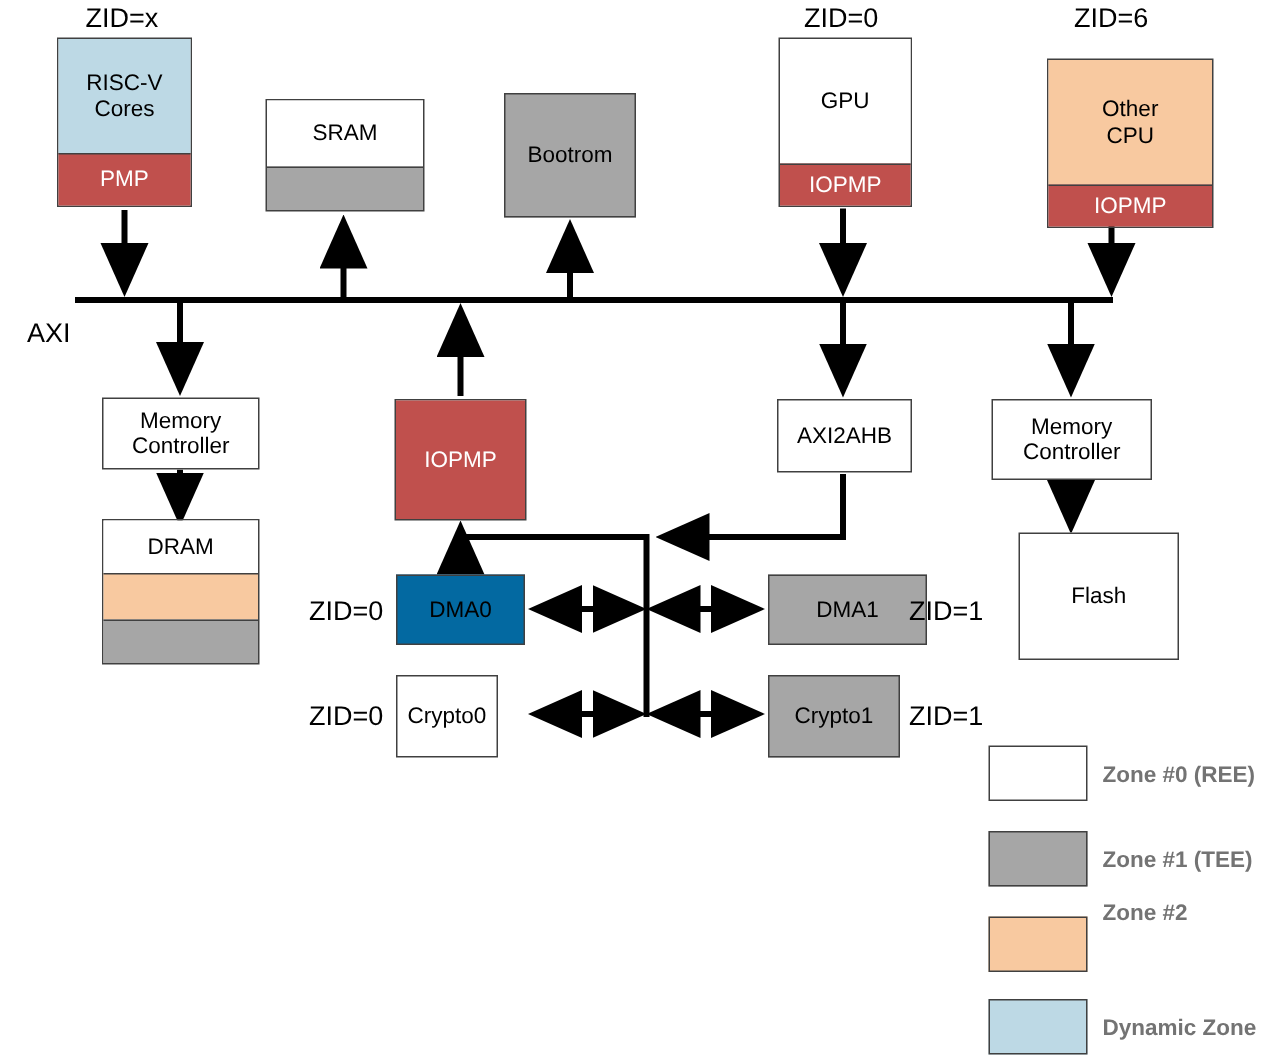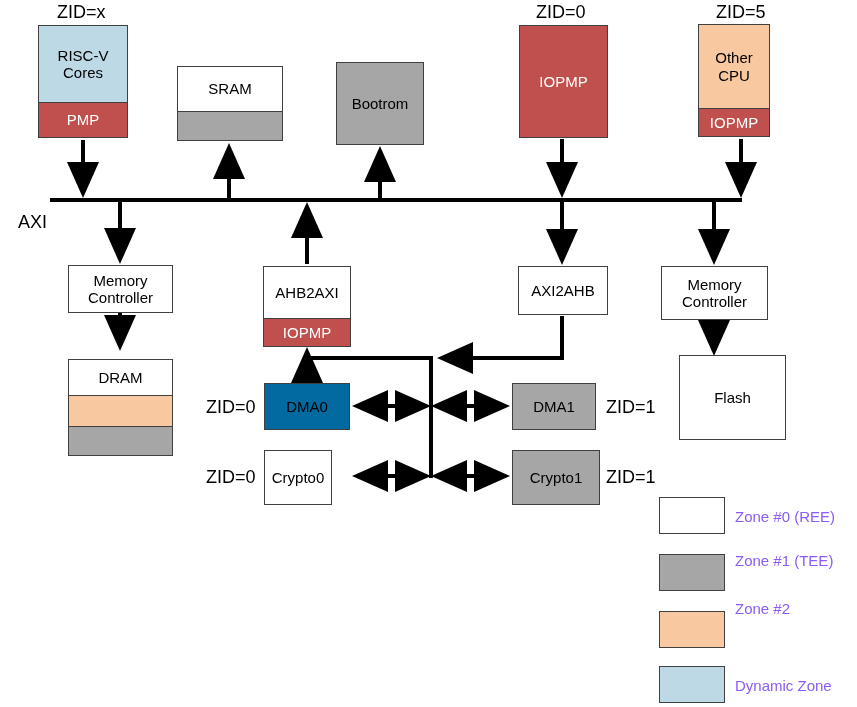--- a/index.html
+++ b/index.html
@@ -52,22 +52,23 @@
   svg.wires{position:absolute;left:0;top:0;width:857px;height:707px;pointer-events:none;}
   .legend-swatch{
     position:absolute;
     box-sizing:border-box;
     border:1px solid #404040;
     width:66px;height:37px;
   }
   .legend-text{
     position:absolute;
     font-size:15px;
-    color:#8b5cf6;
+    color:#737373;
     white-space:nowrap;
+    font-weight:bold;
   }
 </style>
 </head>
 <body>
 
 <div id="canvas">
 
   <svg class="wires" viewBox="0 0 857 707">
     <defs>
       <marker id="ar" markerWidth="9" markerHeight="9" refX="7.5" refY="4" orient="auto" markerUnits="strokeWidth">
@@ -115,85 +116,85 @@
       <line x1="425" y1="476" x2="358" y2="476" marker-end="url(#ar)"></line>
       <line x1="358" y1="476" x2="425" y2="476" marker-end="url(#ar)"></line>
 
       <line x1="437" y1="476" x2="504" y2="476" marker-end="url(#ar)"></line>
       <line x1="504" y1="476" x2="437" y2="476" marker-end="url(#ar)"></line>
     </g>
   </svg>
 
   <div class="label" style="left:57px;top:2px;">ZID=x</div>
   <div class="label" style="left:536px;top:2px;">ZID=0</div>
-  <div class="label" style="left:716px;top:2px;">ZID=5</div>
+  <div class="label" style="left:716px;top:2px;">ZID=6</div>
 
   <div class="stack" style="left:38px;top:25px;width:90px;height:113px;">
     <div class="seg" style="flex:0 0 76px;background:#bdd9e5;">RISC-V
 Cores</div>
     <div class="seg iopmp" style="flex:1;background:#c0504d;">PMP</div>
   </div>
 
   <div class="stack" style="left:177px;top:66px;width:106px;height:75px;">
     <div class="seg" style="flex:0 0 44px;background:#ffffff;">SRAM</div>
     <div class="seg" style="flex:1;background:#a6a6a6;"></div>
   </div>
 
   <div class="box" style="left:336px;top:62px;width:88px;height:83px;background:#a6a6a6;">Bootrom</div>
 
   <div class="stack" style="left:519px;top:25px;width:89px;height:113px;">
+    <div class="seg" style="flex:0 0 83px;background:#ffffff;">GPU</div>
     <div class="seg iopmp" style="flex:1;background:#c0504d;">IOPMP</div>
   </div>
 
-  <div class="stack" style="left:698px;top:24px;width:72px;height:113px;">
+  <div class="stack" style="left:698px;top:39px;width:111px;height:113px;">
     <div class="seg" style="flex:0 0 83px;background:#f8c9a0;">Other
 CPU</div>
     <div class="seg iopmp" style="flex:1;background:#c0504d;">IOPMP</div>
   </div>
 
   <div class="label" style="left:18px;top:212px;">AXI</div>
 
   <div class="box" style="left:68px;top:265px;width:105px;height:48px;background:#ffffff;">Memory
 Controller</div>
 
   <div class="stack" style="left:263px;top:266px;width:88px;height:81px;">
-    <div class="seg" style="flex:0 0 51px;background:#ffffff;">AHB2AXI</div>
     <div class="seg iopmp" style="flex:1;background:#c0504d;">IOPMP</div>
   </div>
 
   <div class="box" style="left:518px;top:266px;width:90px;height:49px;background:#ffffff;">AXI2AHB</div>
 
   <div class="box" style="left:661px;top:266px;width:107px;height:54px;background:#ffffff;">Memory
 Controller</div>
 
-  <div class="stack" style="left:68px;top:359px;width:105px;height:97px;">
+  <div class="stack" style="left:68px;top:346px;width:105px;height:97px;">
     <div class="seg" style="flex:0 0 35px;background:#ffffff;">DRAM</div>
     <div class="seg" style="flex:0 0 31px;background:#f8c9a0;"></div>
     <div class="seg" style="flex:1;background:#a6a6a6;"></div>
   </div>
 
   <div class="box" style="left:679px;top:355px;width:107px;height:85px;background:#ffffff;">Flash</div>
 
   <div class="label" style="left:206px;top:397px;">ZID=0</div>
   <div class="box" style="left:264px;top:383px;width:86px;height:47px;background:#0369a1;">DMA0</div>
 
-  <div class="box" style="left:512px;top:383px;width:84px;height:47px;background:#a6a6a6;">DMA1</div>
+  <div class="box" style="left:512px;top:383px;width:106px;height:47px;background:#a6a6a6;">DMA1</div>
   <div class="label" style="left:606px;top:397px;">ZID=1</div>
 
   <div class="label" style="left:206px;top:467px;">ZID=0</div>
   <div class="box" style="left:264px;top:450px;width:68px;height:55px;background:#ffffff;">Crypto0</div>
 
   <div class="box" style="left:512px;top:450px;width:88px;height:55px;background:#a6a6a6;">Crypto1</div>
   <div class="label" style="left:606px;top:467px;">ZID=1</div>
 
   <div class="legend-swatch" style="left:659px;top:497px;background:#ffffff;"></div>
   <div class="legend-text" style="left:735px;top:508px;">Zone #0 (REE)</div>
 
   <div class="legend-swatch" style="left:659px;top:554px;background:#a6a6a6;"></div>
-  <div class="legend-text" style="left:735px;top:552px;">Zone #1 (TEE)</div>
+  <div class="legend-text" style="left:735px;top:565px;">Zone #1 (TEE)</div>
 
   <div class="legend-swatch" style="left:659px;top:611px;background:#f8c9a0;"></div>
   <div class="legend-text" style="left:735px;top:600px;">Zone #2</div>
 
   <div class="legend-swatch" style="left:659px;top:666px;background:#bdd9e5;"></div>
   <div class="legend-text" style="left:735px;top:677px;">Dynamic Zone</div>
 
 </div>
 
 </body></html>

